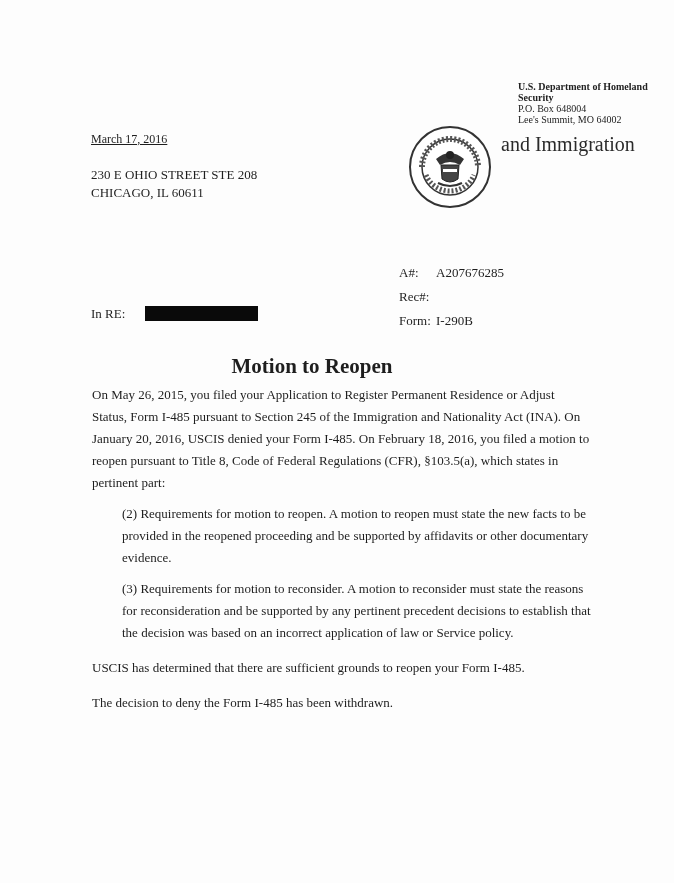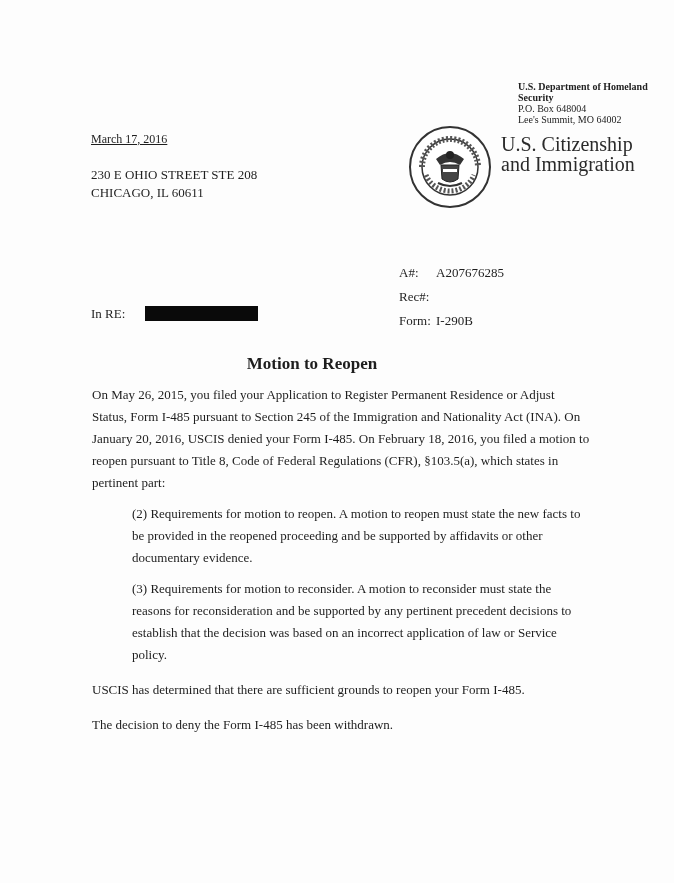--- a/index.html
+++ b/index.html
@@ -13,24 +13,24 @@
     .seal { left: 408px; top: 125px; width: 84px; height: 84px; }
     .uscis { left: 501px; top: 134px; font-size: 20px; line-height: 20px; color: #2a2a2a; }
     .date { left: 91px; top: 132px; font-size: 12px; text-decoration: underline; }
     .addr { left: 91px; top: 166px; font-size: 13px; line-height: 18px; }
     .refs { left: 399px; top: 261px; font-size: 13px; line-height: 24px; }
     .refs .row { display: flex; }
     .refs .lbl { width: 37px; }
     .refs .row:first-child .val { margin-left: 0px; }
     .inre { left: 91px; top: 306px; font-size: 13px; }
     .redact { left: 145px; top: 306px; width: 113px; height: 15px; background: #0a0a0a; }
-    .title { left: 0; width: 624px; top: 354px; text-align: center; font-weight: bold; font-size: 17px; }
+    .title { left: 0; width: 624px; top: 354px; text-align: center; font-weight: bold; font-size: 21px; }
     .body { left: 92px; top: 384px; width: 500px; font-size: 13px; line-height: 22px; }
     .body p { margin: 0 0 9px 0; }
-    .body .quote { margin-left: 40px; }
+    .body .quote { margin-left: 30px; }
     .body p.gap { margin-bottom: 13px; }
   </style>
 </head>
 <body>
 
 <div class="abs agency">
   <div class="dept">U.S. Department of Homeland Security</div>
   <div>P.O. Box 648004</div>
   <div>Lee's Summit, MO 64002</div>
 </div>
@@ -43,21 +43,20 @@
     <path d="M18 50 A26 26 0 0 0 66 50" fill="none" stroke="#555" stroke-width="5" stroke-dasharray="2 2"></path>
     <path d="M28 34 Q42 22 56 34 L52 40 Q42 34 32 40 Z" fill="#333"></path>
     <circle cx="42" cy="30" r="4" fill="#222"></circle>
     <path d="M33 40 L51 40 L50 54 Q42 60 34 54 Z" fill="#444" stroke="#222"></path>
     <rect x="35" y="44" width="14" height="3" fill="#fff"></rect>
     <path d="M30 58 Q42 64 54 58" fill="none" stroke="#333" stroke-width="2"></path>
   </svg>
 </div>
 
 <div class="abs uscis">
-  <div>U.S. Citizenship</div>
   <div>and Immigration</div>
 </div>
 
 <div class="abs date">March 17, 2016</div>
 
 <div class="abs addr">
   <div>230 E OHIO STREET STE 208</div>
   <div>CHICAGO, IL 60611</div>
 </div>
 

